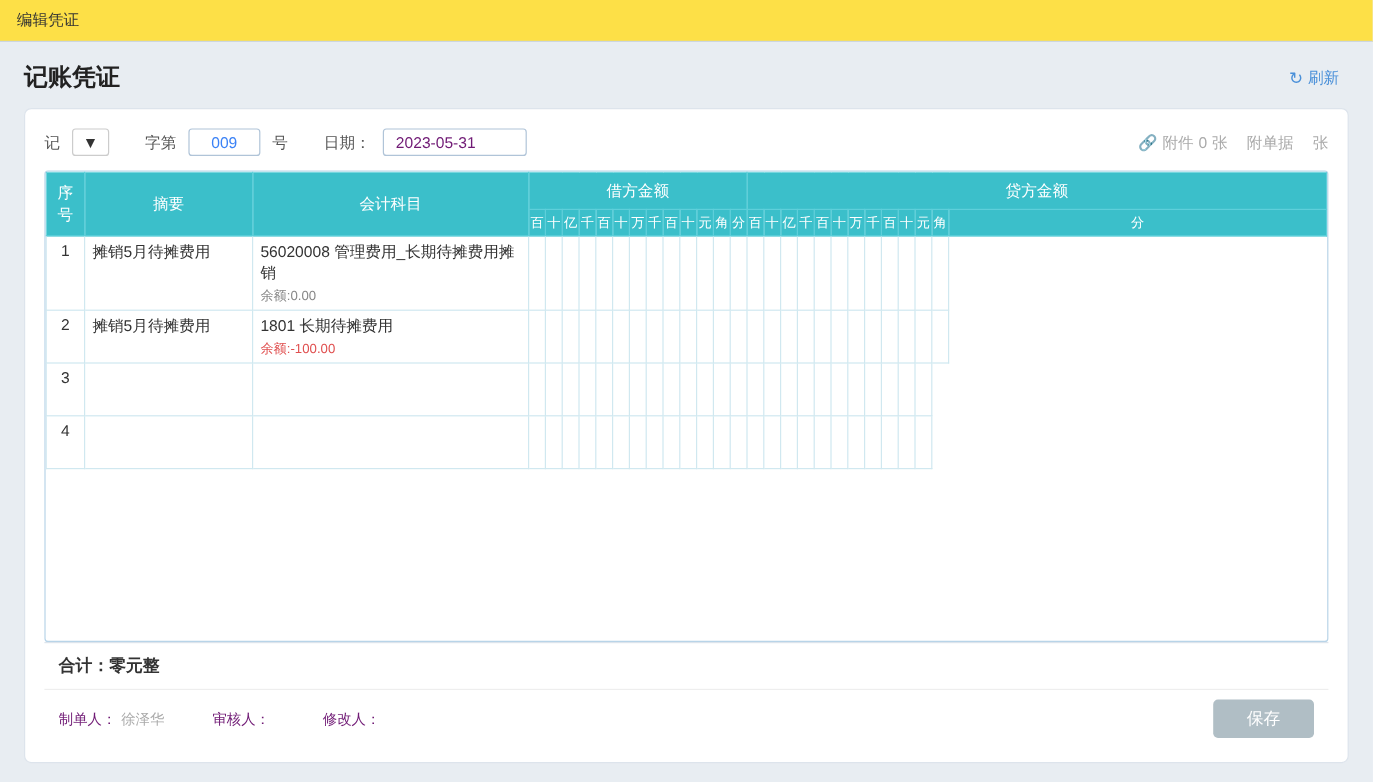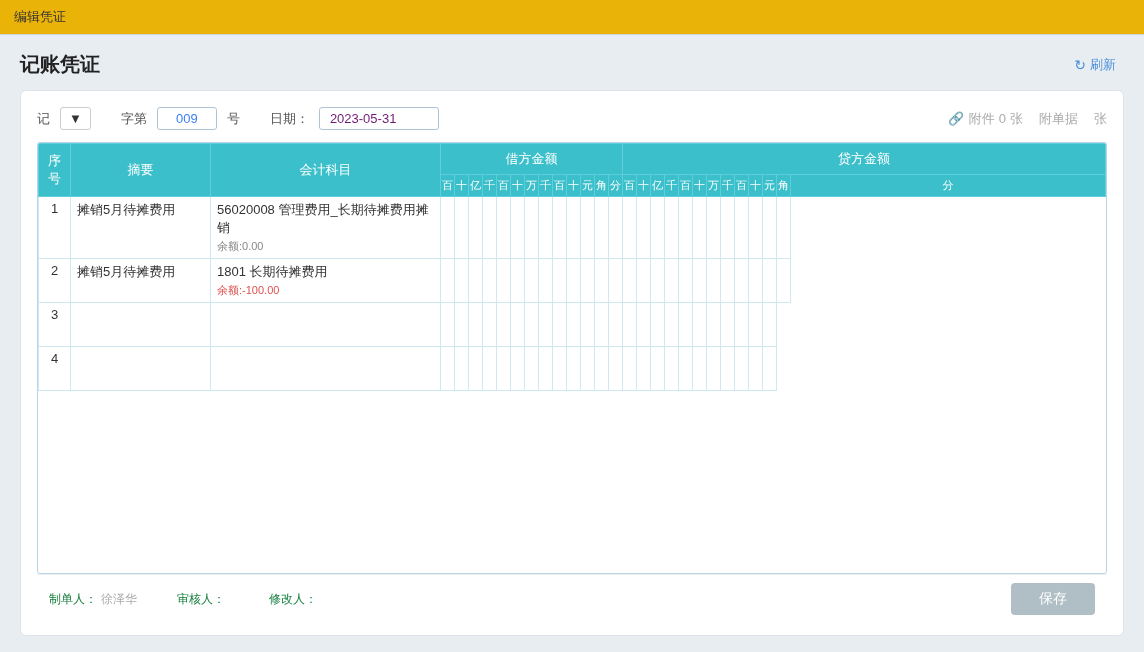--- a/index.html
+++ b/index.html
@@ -12,21 +12,21 @@
       overflow: hidden;
     }
     .window {
       width: 1144px;
       height: 652px;
       background: #e8edf2;
       display: flex;
       flex-direction: column;
     }
     .title-bar {
-      background: #eab308;
+      background: #fde047;
       padding: 8px 14px;
       font-size: 13px;
       color: #333;
       border-bottom: 1px solid #ccd6e0;
       flex-shrink: 0;
     }
     .main-content {
       flex: 1;
       padding: 16px 20px;
       display: flex;
@@ -210,21 +210,21 @@
       font-size: 12px;
       flex-shrink: 0;
       border-top: 1px solid #eee;
     }
     .footer-item {
       display: flex;
       align-items: center;
       gap: 4px;
     }
     .footer-name {
-      color: #15803d;
+      color: #701a75;
     }
     .save-btn-wrap {
       margin-left: auto;
       padding-left: 12px;
     }
     .save-btn {
       background: #b0bec5;
       color: #fff;
       border: none;
       border-radius: 4px;
@@ -444,20 +444,23 @@
               <td class="amount-digit-col"></td>
               <td class="amount-digit-col"></td>
               <td class="amount-digit-col"></td>
               <td class="amount-digit-col"></td>
               <td class="amount-digit-col"></td>
             </tr>
           </tbody>
         </table>
       </div>
 
+      <div class="total-row">
+        <span>合计：零元整</span>
+      </div>
 
       <div class="footer-row">
         <div class="footer-item">
           <span class="footer-name">制单人：</span>
           <span>徐泽华</span>
         </div>
         <div class="footer-item">
           <span class="footer-name">审核人：</span>
           <span></span>
         </div>

